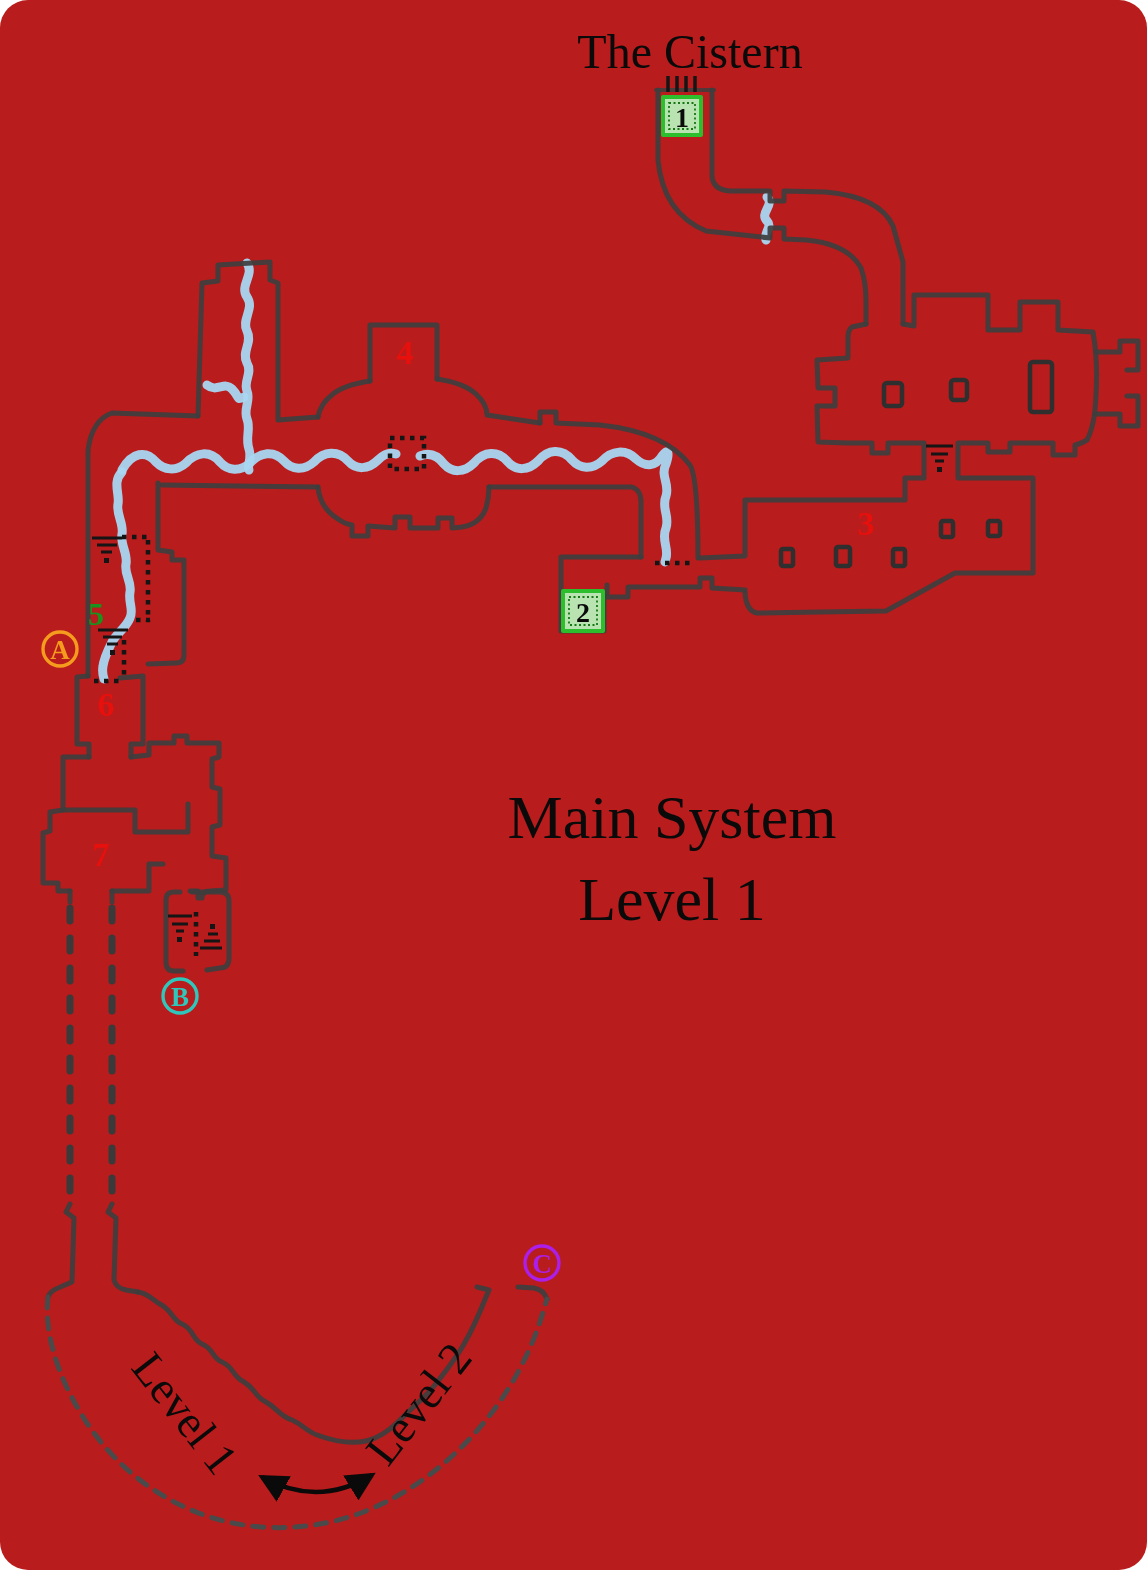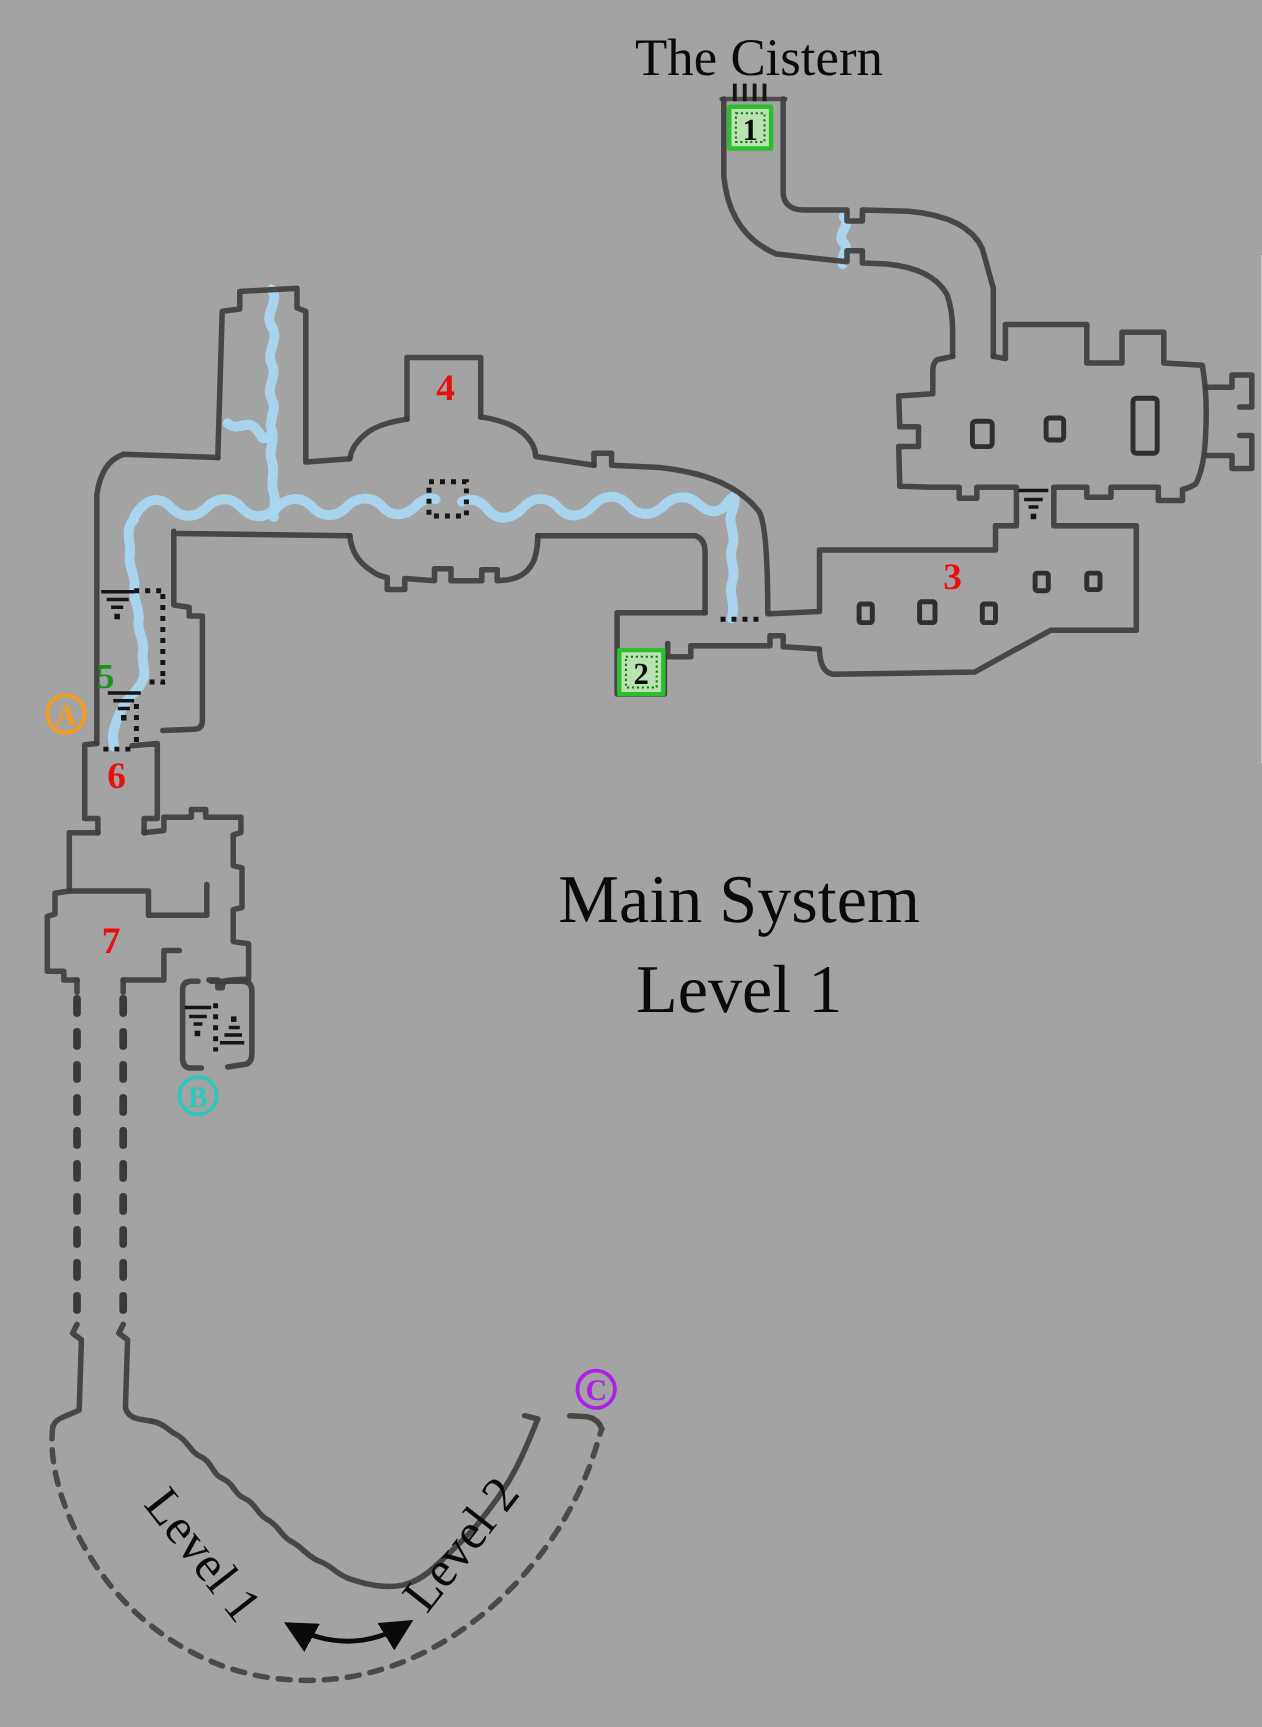--- a/index.html
+++ b/index.html
@@ -1,17 +1,17 @@
 <!DOCTYPE html>
 <html><head>
 <meta charset="utf-8">
 <style>
   html,body{margin:0;padding:0;background:#ffffff;}
-  #stage{position:relative;width:1147px;height:1570px;background:#a3a3a3;overflow:hidden;
-         font-family:"Liberation Serif", serif;}
+  #stage{position:relative;width:1147px;height:1570px;background:#b91c1c;overflow:hidden;
+         font-family:"Liberation Serif", serif;border-radius:28px;}
   svg{display:block;}
   text{font-family:"Liberation Serif", serif;}
   .wall{fill:none;stroke-linecap:round;stroke-linejoin:round;stroke-width:5;stroke-opacity:.92;}
   .wall-thin{fill:none;stroke-linecap:round;stroke-linejoin:round;stroke-width:4;stroke-opacity:.85;}
   .water{fill:none;stroke-width:9;stroke-linecap:round;stroke-linejoin:round;stroke-opacity:.95;}
   .dots{fill:none;stroke:#151515;stroke-width:4.5;stroke-dasharray:4.5 5.5;stroke-linecap:butt;}
   .dashwall{fill:none;stroke:#3a3a3a;stroke-width:7;stroke-dasharray:13 17;stroke-linecap:round;}
   .dashcave{fill:none;stroke:#4a4a4a;stroke-width:5;stroke-dasharray:11 10;stroke-linecap:round;}
   .sym{stroke:#151515;stroke-width:3.2;stroke-linecap:butt;fill:none;}
   .symdot{fill:#151515;stroke:none;}

